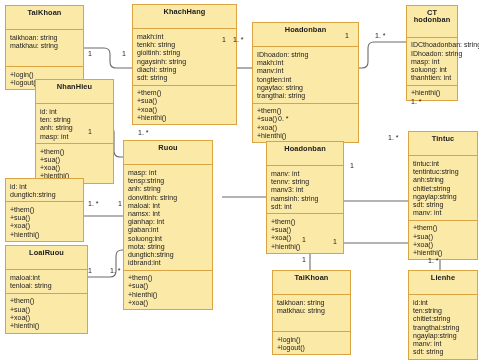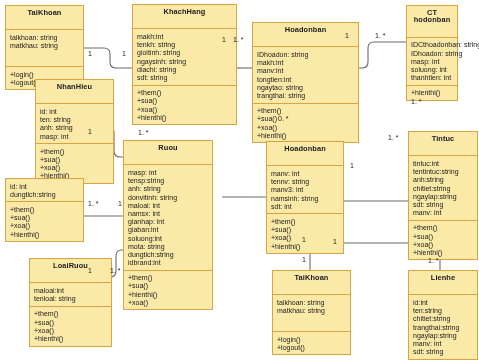--- a/index.html
+++ b/index.html
@@ -135,21 +135,21 @@
       <div>dungtich:string</div>
     </div>
     <div class="uml-ops">
       <div>+them()</div>
       <div>+sua()</div>
       <div>+xoa()</div>
       <div>+hienthi()</div>
     </div>
   </div>
 
-  <div class="uml-class" style="left:5px; top:258px; width:83px;margin-left:24px;">
+  <div class="uml-class" style="left:5px; top:245px; width:83px;">
     <div class="uml-name">LoaiRuou</div>
     <div class="uml-attrs">
       <div>maloai:int</div>
       <div>tenloai: string</div>
     </div>
     <div class="uml-ops">
       <div>+them()</div>
       <div>+sua()</div>
       <div>+xoa()</div>
       <div>+hienthi()</div>

